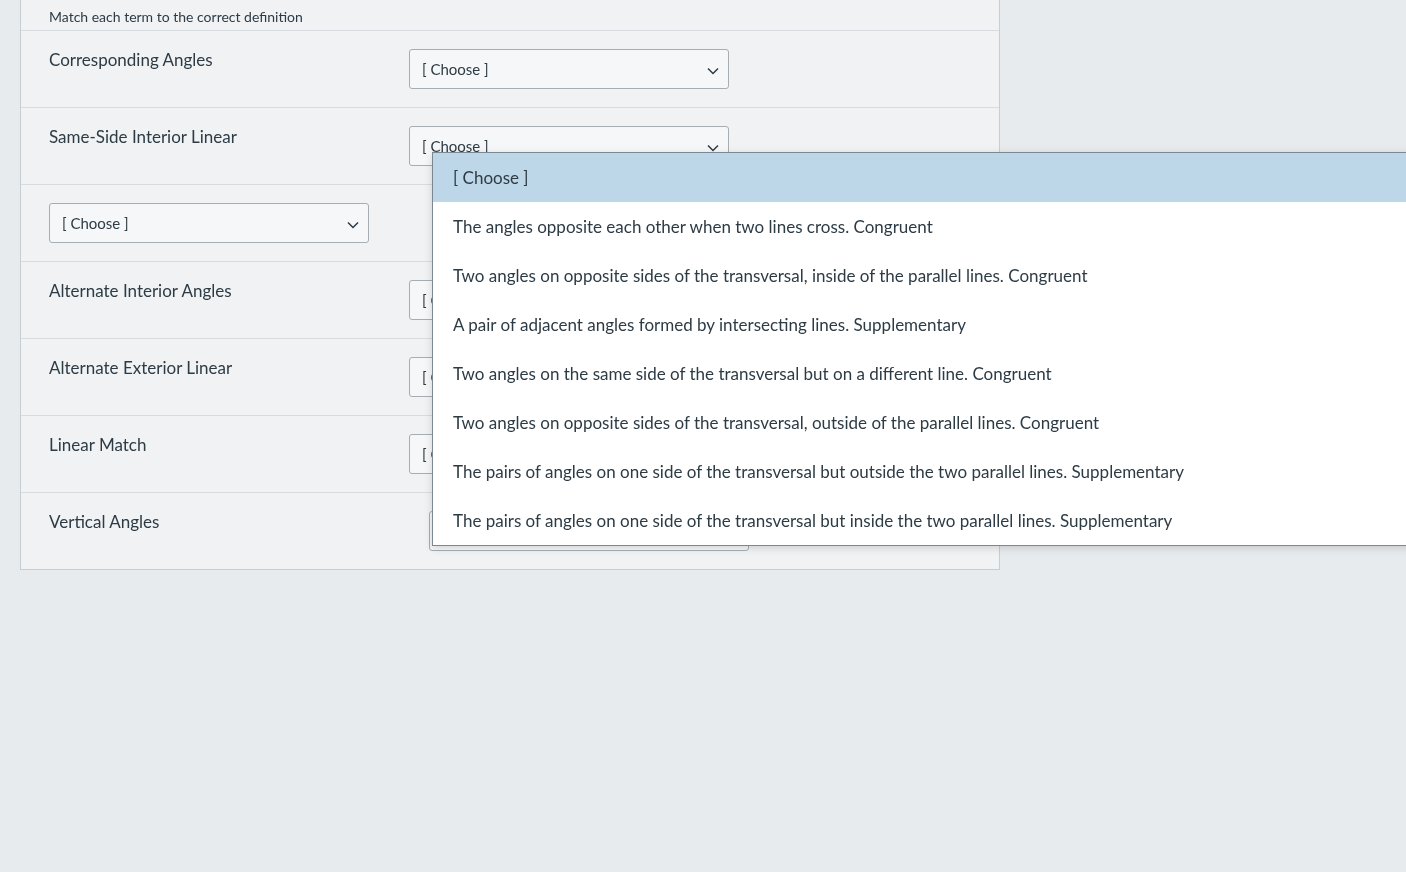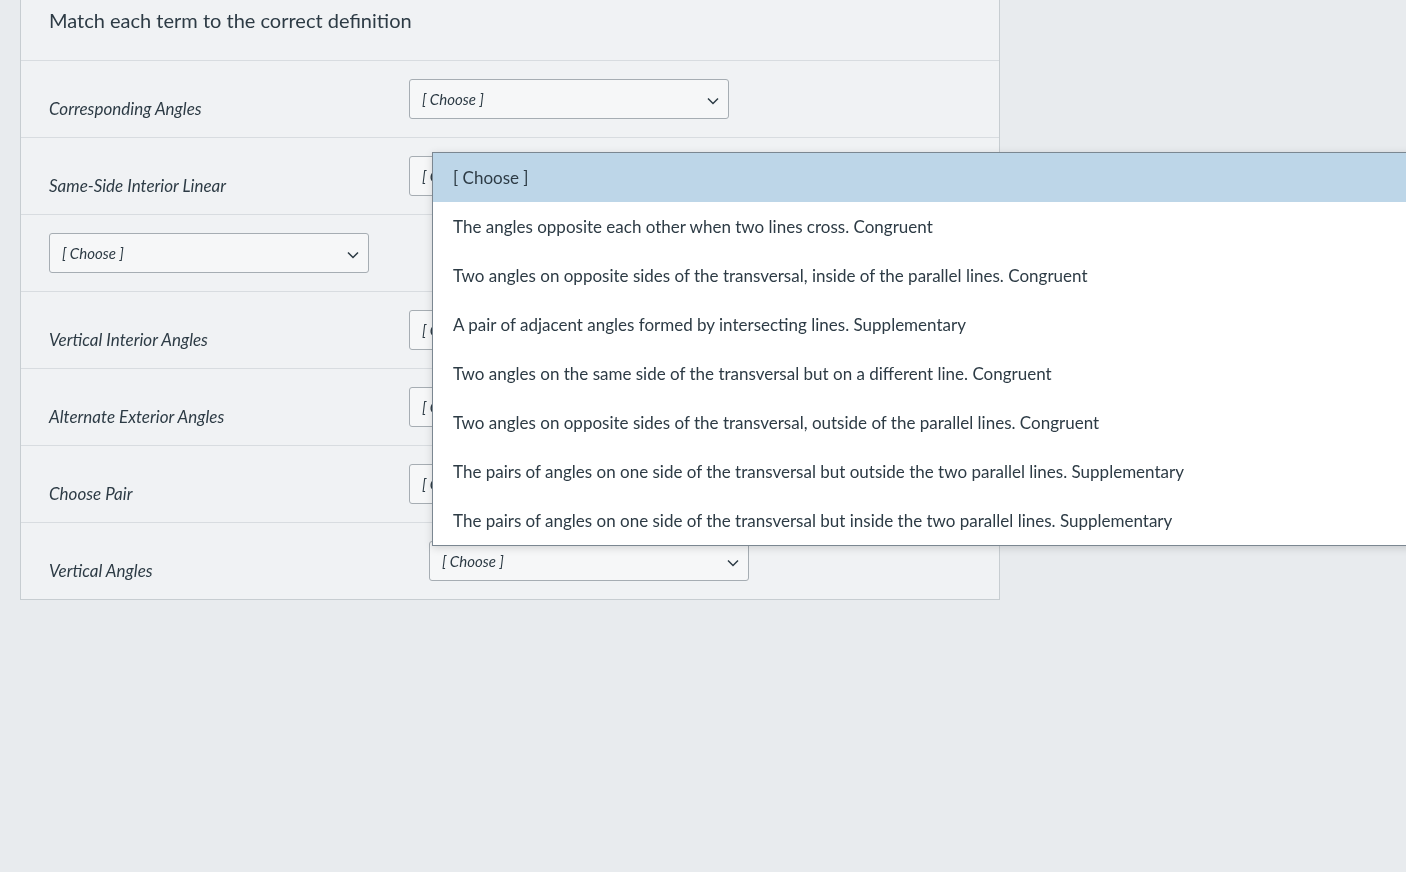--- a/index.html
+++ b/index.html
@@ -19,31 +19,30 @@
     }
     .question-container {
       background: #f0f2f4;
       border: 1px solid #c7cdd1;
       border-top: none;
       margin-left: 20px;
       width: 980px;
       padding: 0;
     }
     .question-prompt {
-      padding: 8px 28px 28px 28px;
-      color: #2d3b45;
-      font-size: 20px;
+      padding: 8px 28px 5px 28px;
+      color: #2d3b45;
+      font-size: 14px;
       border-bottom: 1px solid #d8dce0;
     }
     .match-row {
       display: flex;
-      align-items: flex-end;
+      align-items: flex-start;
       padding: 18px 28px;
       border-bottom: 1px solid #d8dce0;
-      font-style: italic;
     }
     .match-row:last-child {
       border-bottom: none;
       gap: 20px;
     }
     .term-label {
       flex: 0 0 360px;
       color: #2d3b45;
       font-size: 17px;
     }
@@ -133,49 +132,49 @@
       </div>
       <span class="chevron">
         <svg width="12" height="8" viewBox="0 0 12 8">
             <path d="M1 1 L6 6 L11 1" stroke="#2d3b45" stroke-width="1.5" fill="none"></path>
           </svg>
       </span>
     </div>
   </div>
 
   <div class="match-row">
-    <div class="term-label">Vertical Interior Angles</div>
-    <div class="select-wrap">
-      <div class="choose-select">
-        <span>[ Choose ]</span>
-      </div>
-      <span class="chevron">
-        <svg width="12" height="8" viewBox="0 0 12 8">
-            <path d="M1 1 L6 6 L11 1" stroke="#2d3b45" stroke-width="1.5" fill="none"></path>
-          </svg>
-      </span>
-    </div>
-  </div>
-
-  <div class="match-row">
-    <div class="term-label">Alternate Exterior Angles</div>
-    <div class="select-wrap">
-      <div class="choose-select">
-        <span>[ Choose ]</span>
-      </div>
-      <span class="chevron">
-        <svg width="12" height="8" viewBox="0 0 12 8">
-            <path d="M1 1 L6 6 L11 1" stroke="#2d3b45" stroke-width="1.5" fill="none"></path>
-          </svg>
-      </span>
-    </div>
-  </div>
-
-  <div class="match-row">
-    <div class="term-label">Choose Pair</div>
+    <div class="term-label">Alternate Interior Angles</div>
+    <div class="select-wrap">
+      <div class="choose-select">
+        <span>[ Choose ]</span>
+      </div>
+      <span class="chevron">
+        <svg width="12" height="8" viewBox="0 0 12 8">
+            <path d="M1 1 L6 6 L11 1" stroke="#2d3b45" stroke-width="1.5" fill="none"></path>
+          </svg>
+      </span>
+    </div>
+  </div>
+
+  <div class="match-row">
+    <div class="term-label">Alternate Exterior Linear</div>
+    <div class="select-wrap">
+      <div class="choose-select">
+        <span>[ Choose ]</span>
+      </div>
+      <span class="chevron">
+        <svg width="12" height="8" viewBox="0 0 12 8">
+            <path d="M1 1 L6 6 L11 1" stroke="#2d3b45" stroke-width="1.5" fill="none"></path>
+          </svg>
+      </span>
+    </div>
+  </div>
+
+  <div class="match-row">
+    <div class="term-label">Linear Match</div>
     <div class="select-wrap">
       <div class="choose-select">
         <span>[ Choose ]</span>
       </div>
       <span class="chevron">
         <svg width="12" height="8" viewBox="0 0 12 8">
             <path d="M1 1 L6 6 L11 1" stroke="#2d3b45" stroke-width="1.5" fill="none"></path>
           </svg>
       </span>
     </div>

